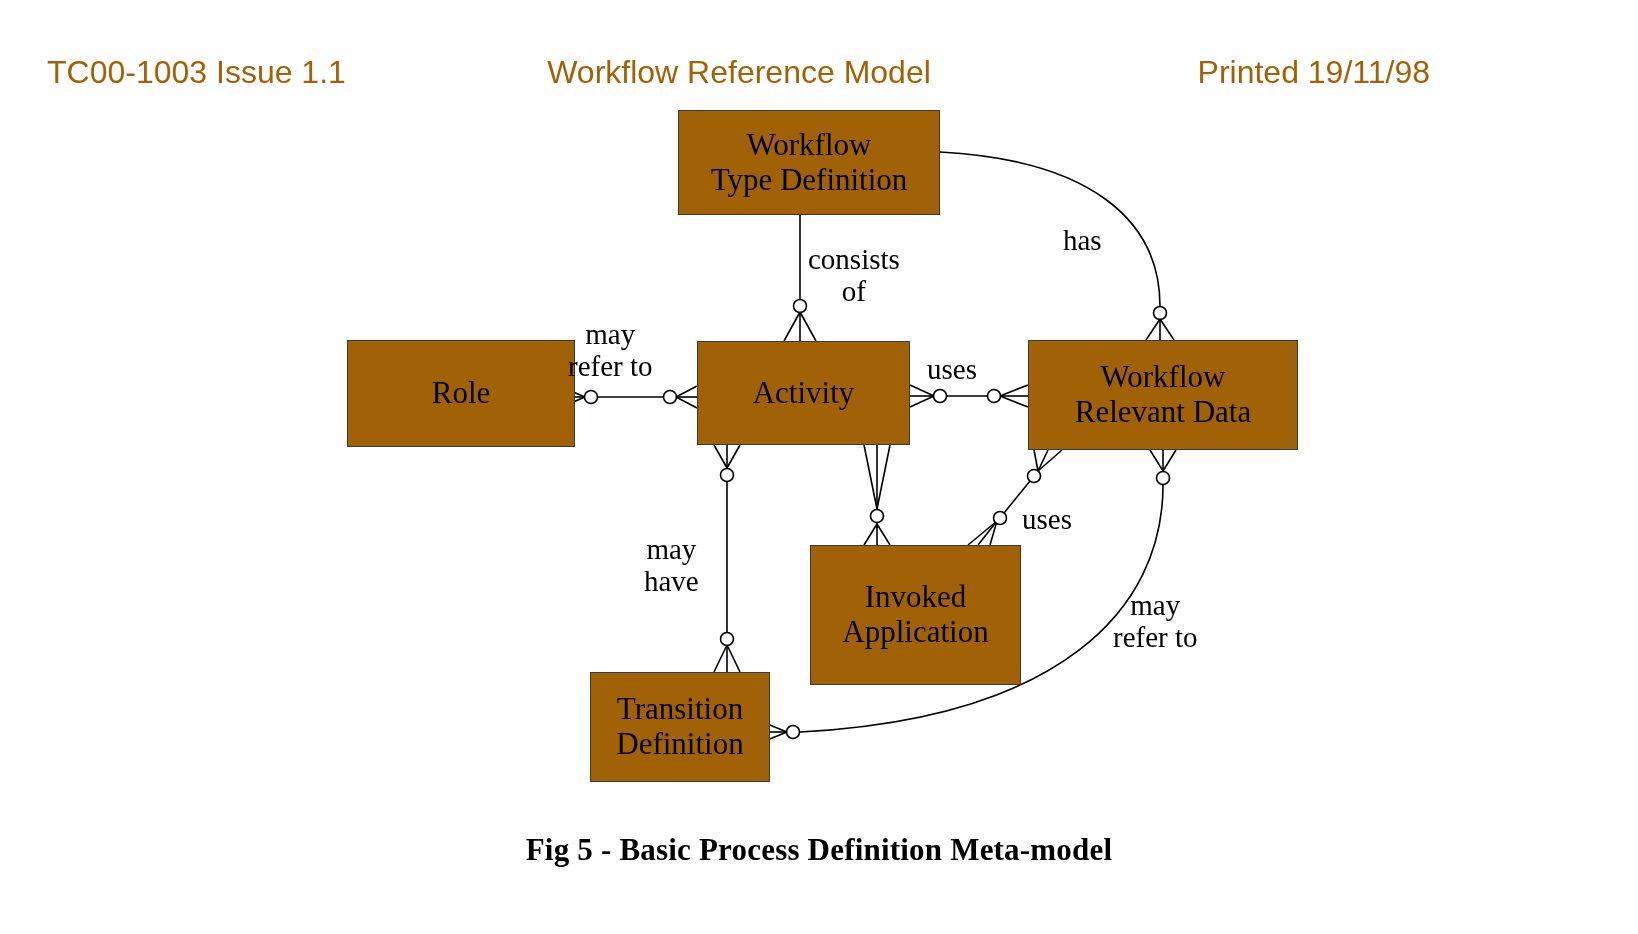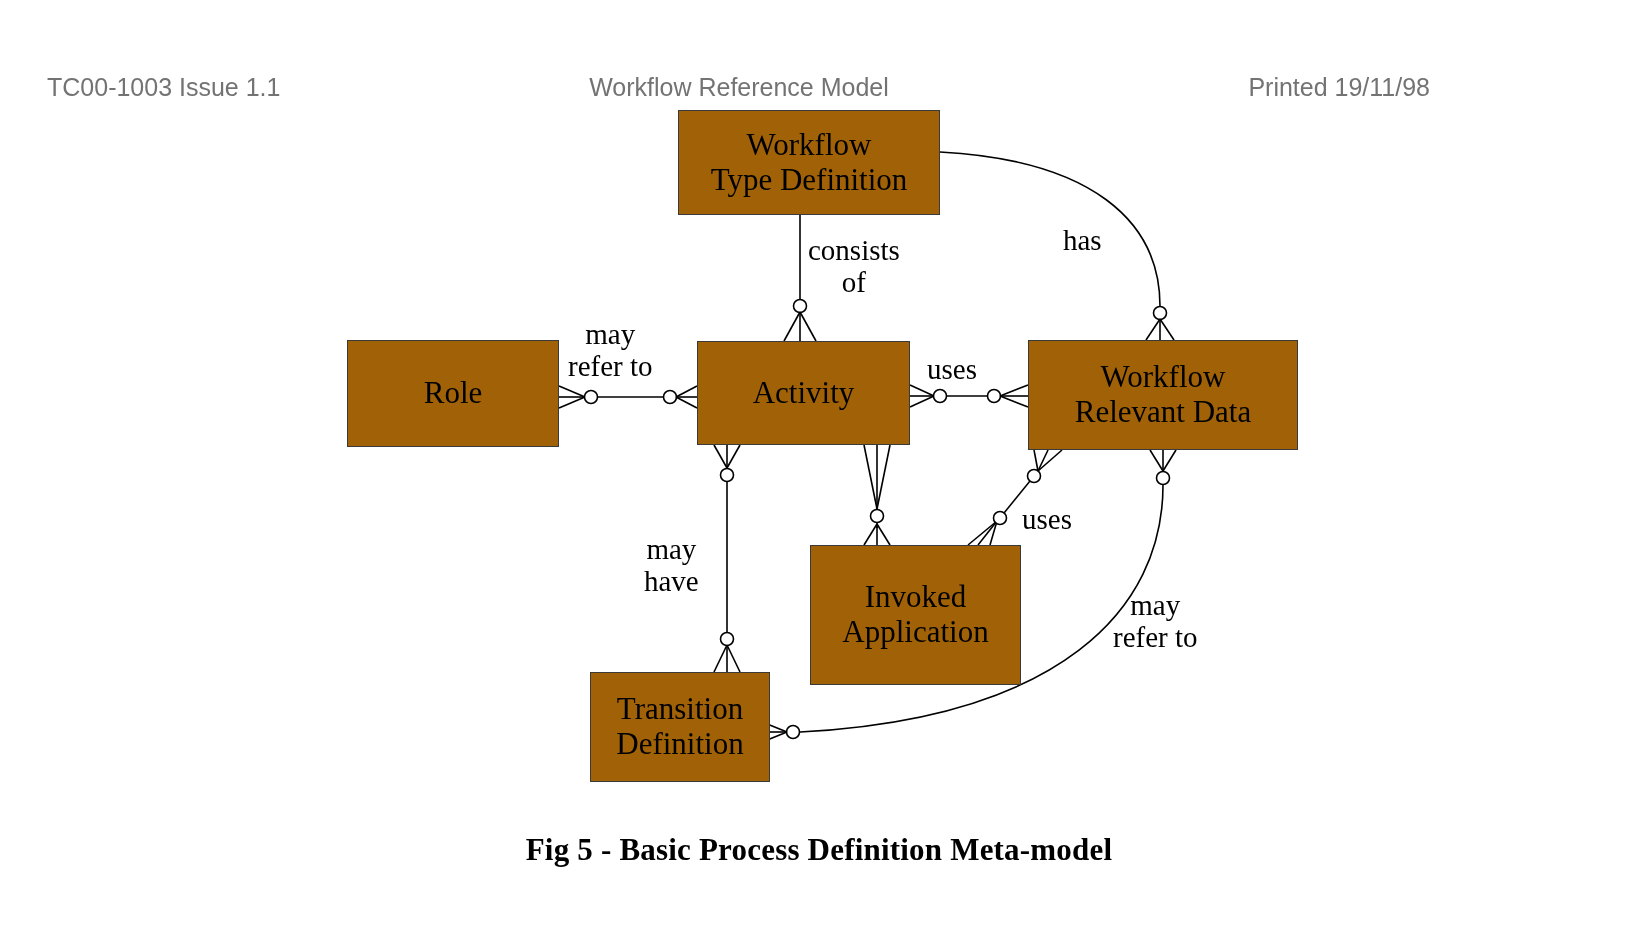--- a/index.html
+++ b/index.html
@@ -12,24 +12,24 @@
     position: relative;
     width: 1638px;
     height: 934px;
     background: #ffffff;
     overflow: hidden;
     font-family: "Liberation Serif", "DejaVu Serif", serif;
   }
   
   .hdr {
     position: absolute;
-    top: 75px;
+    top: 56px;
     font-family: "Liberation Sans", "DejaVu Sans", sans-serif;
-    font-size: 25px;
-    color: #737373;
+    font-size: 32px;
+    color: #a16207;
     white-space: nowrap;
     line-height: 1;
   }
   .hdr-left   { left: 47px; }
   .hdr-center { left: 0; width: 1478px; text-align: center; }
   .hdr-right  { right: 208px; }
 
   
   #diagram {
     position: absolute;
@@ -206,21 +206,21 @@
       </g>
     </svg>
 
     <div class="entity" style="left:678px; top:110px; width:262px; height:105px;">
       <span>
           <span style="display: block;">Workflow</span>
           <span style="display: block;">Type Definition</span>
         </span>
     </div>
 
-    <div class="entity" style="left:347px; top:340px; width:212px; height:107px;">
+    <div class="entity" style="left:347px; top:340px; width:228px; height:107px;">
       <span>
           <span style="display: block;">Role</span>
         </span>
     </div>
 
     <div class="entity" style="left:697px; top:341px; width:213px; height:104px;">
       <span>
           <span style="display: block;">Activity</span>
         </span>
     </div>
@@ -239,21 +239,21 @@
         </span>
     </div>
 
     <div class="entity" style="left:548px; top:672px; width:180px; height:110px;margin-left:42px;">
       <span>
           <span style="display: block;">Transition</span>
           <span style="display: block;">Definition</span>
         </span>
     </div>
 
-    <div class="rel-label" style="left:808px; top:234px;">consists
+    <div class="rel-label" style="left:808px; top:243px;">consists
 of</div>
 
     <div class="rel-label" style="left:1063px; top:224px;">has</div>
 
     <div class="rel-label" style="left:568px; top:318px;">may
 refer to</div>
 
     <div class="rel-label" style="left:927px; top:353px;">uses</div>
 
     <div class="rel-label" style="left:1022px; top:503px;">uses</div>

